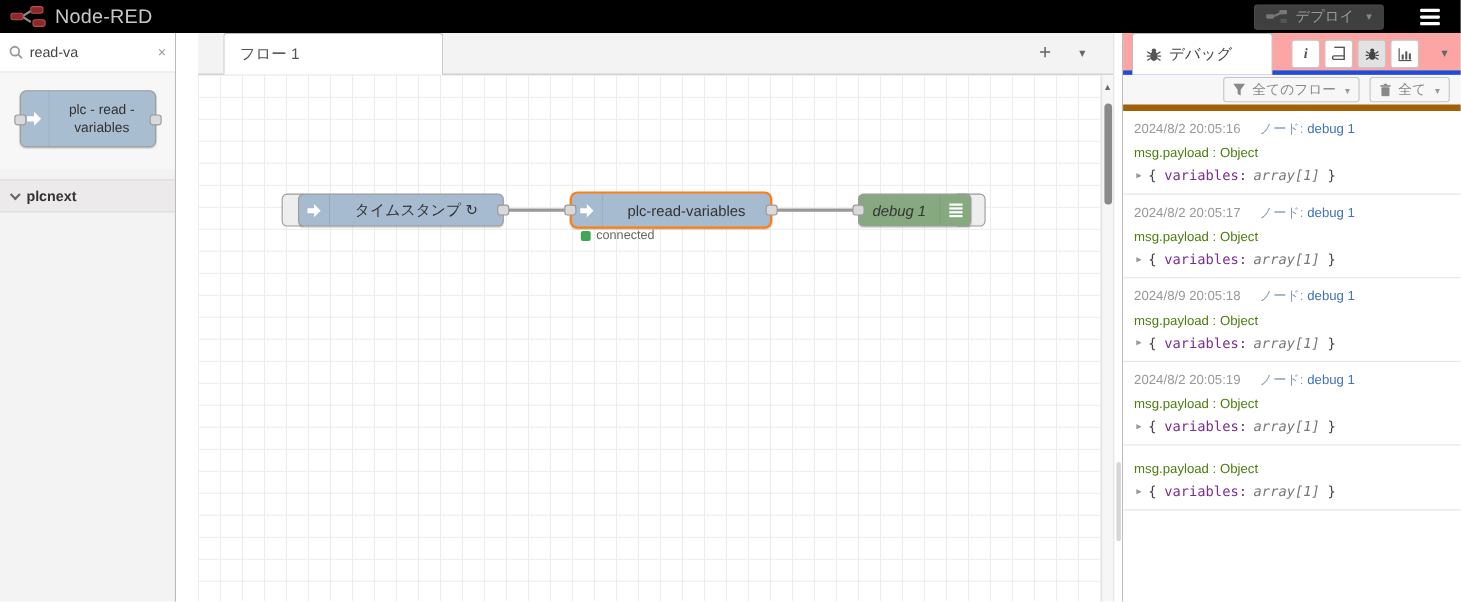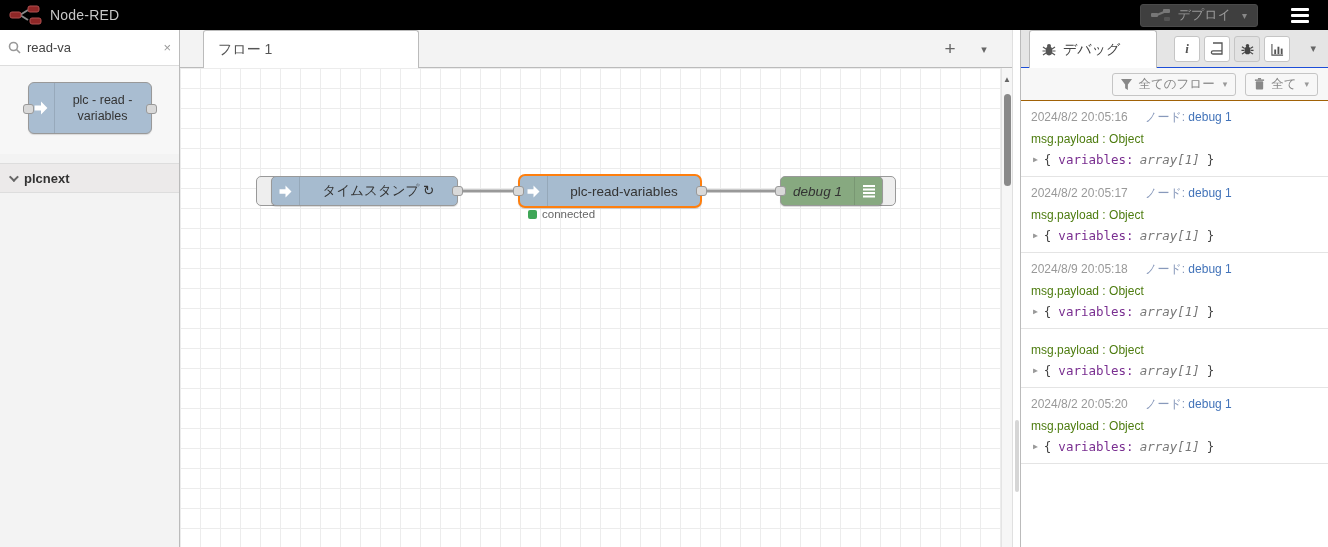--- a/index.html
+++ b/index.html
@@ -3,47 +3,47 @@
 <meta charset="utf-8">
 <style>
   * { margin:0; padding:0; box-sizing:border-box; }
   html,body { width:1328px; height:547px; overflow:hidden; }
   body { font-family:"Liberation Sans","DejaVu Sans",sans-serif; font-size:13px; color:#333; background:#fff; }
   #app { position:relative; width:1328px; height:547px; overflow:hidden; }
 
   
   #header { position:absolute; left:0; top:0; right:0; height:30px; background:#000; color:#ccc; display:flex; align-items:center; }
   #logo { display:flex; align-items:center; margin-left:8px; }
-  #app-title { color:#c7c7c7; font-size:14px; margin-left:6px; letter-spacing:0.2px; }
+  #app-title { color:#c7c7c7; font-size:18px; margin-left:6px; letter-spacing:0.2px; }
   #header-right { margin-left:auto; display:flex; align-items:center; }
   #deploy-btn { display:flex; align-items:center; gap:7px; background:#3f3f3f; border:1px solid #4a4a4a; color:#999; height:23px; padding:0 10px; border-radius:3px; font-size:13px; cursor:default; }
   #deploy-caret { color:#888; font-size:10px; margin-left:4px; }
   #menu-btn { width:40px; height:30px; display:flex; flex-direction:column; justify-content:center; align-items:center; gap:3px; margin:0 8px 0 22px; }
   #menu-btn .bar { width:18px; height:3px; background:#fff; border-radius:1px; }
 
   
-  #palette { position:absolute; left:0; top:30px; bottom:0; width:180px; background:#f3f3f3; border-right:1px solid #bbb; }
+  #palette { position:absolute; left:0; top:30px; bottom:0; width:160px; background:#f3f3f3; border-right:1px solid #bbb; }
   #palette-search { height:36px; background:#fff; border-bottom:1px solid #ddd; display:flex; align-items:center; padding:0 8px; gap:6px; }
   #palette-search .q { flex:1; border:none; outline:none; font-size:13px; color:#444; background:transparent; width:100px; }
   #search-clear { color:#999; font-size:13px; cursor:pointer; }
   #palette-category-header { margin-top:9px; height:30px; background:#eceaea; border-top:1px solid #ddd; border-bottom:1px solid #ddd; display:flex; align-items:center; padding:0 9px; gap:8px; }
   #palette-category-header .chev { width:7px; height:7px; border-right:2px solid #666; border-bottom:2px solid #666; transform:rotate(45deg) translateY(-2px); }
   #palette-category-header .cat { font-weight:bold; color:#333; font-size:13px; }
   #palette-content { background:#f7f7f7; padding:16px 0 20px 0; }
   .palette-node { position:relative; width:124px; margin:0 auto; height:52px; background:#a9bdd1; border:1px solid #999; border-radius:6px; display:flex; box-shadow:0 1px 1px rgba(0,0,0,0.12); cursor:move; }
   .palette-node .nicon { width:26px; border-right:1px solid rgba(0,0,0,0.1); display:flex; align-items:center; justify-content:center; border-radius:5px 0 0 5px; }
   .palette-node .nlabel { flex:1; display:flex; flex-direction:column; align-items:center; justify-content:center; font-size:12.5px; color:#333; line-height:16px; }
   .port { position:absolute; width:11px; height:10px; background:#d9d9d9; border:1px solid #999; border-radius:3px; }
   .palette-node .port-left { left:-6px; top:21px; }
   .palette-node .port-right { right:-6px; top:21px; }
 
   
   #main { position:absolute; left:180px; top:30px; width:832px; bottom:0; }
   #tabbar { position:relative; height:38px; background:#f3f3f3; border-bottom:1px solid #bbb; }
-  #flow-tab { position:absolute; left:23px; top:0; height:38px; width:216px; background:#fff; border:1px solid #bbb; border-bottom:none; border-radius:3px 3px 0 0; display:flex; align-items:center; padding-left:14px; font-size:14px; color:#555; }
+  #flow-tab { position:absolute; left:23px; top:0; height:38px; width:200px; background:#fff; border:1px solid #bbb; border-bottom:none; border-radius:3px 3px 0 0; display:flex; align-items:center; padding-left:14px; font-size:14px; color:#555; }
   #tab-add { position:absolute; right:50px; top:7px; width:24px; height:24px; color:#666; font-size:19px; text-align:center; line-height:24px; cursor:pointer; }
   #tab-caret { position:absolute; right:18px; top:7px; width:20px; height:24px; color:#666; font-size:11px; text-align:center; line-height:24px; cursor:pointer; }
   #canvas { position:absolute; left:0; top:38px; right:0; bottom:0; background-color:#fff;
     background-image:linear-gradient(#ececec 1px, transparent 1px), linear-gradient(90deg,#ececec 1px, transparent 1px);
     background-size:20px 20px; overflow:hidden; }
   #wires { position:absolute; left:0; top:0; width:100%; height:100%; pointer-events:none; }
 
   .flow-node { position:absolute; height:30px; border:1px solid #999; border-radius:5px; display:flex; align-items:center; box-shadow:0 1px 1px rgba(0,0,0,0.15); cursor:move; }
   .flow-node .nicon { width:28px; align-self:stretch; display:flex; align-items:center; justify-content:center; border-right:1px solid rgba(0,0,0,0.1); border-radius:4px 0 0 4px; }
   .flow-node .nicon.right { border-right:none; border-left:1px solid rgba(0,0,0,0.1); border-radius:0 4px 4px 0; }
@@ -69,31 +69,31 @@
   #canvas-scroll { position:absolute; right:0; top:0; bottom:0; width:11px; background:#f6f6f6; border-left:1px solid #e4e4e4; }
   #canvas-scroll .arrow-up { position:absolute; top:7px; left:0; width:100%; text-align:center; color:#666; font-size:8px; }
   #canvas-scroll .thumb { position:absolute; top:26px; left:2px; width:7px; height:92px; background:#8a8a8a; border-radius:4px; }
 
   
   #separator { position:absolute; left:1012px; top:30px; width:8px; bottom:0; background:#fff; border-left:1px solid #e0e0e0; }
   #separator .grip { position:absolute; left:2px; top:390px; width:4px; height:72px; background:#d6d6d6; border-radius:2px; }
 
   
   #sidebar { position:absolute; left:1020px; top:30px; right:0; bottom:0; background:#fff; border-left:1px solid #bbb; }
-  #sidebar-tabs { position:relative; height:38px; background:#e5e5e5; border-bottom:1px solid #1d4ed8; }
+  #sidebar-tabs { position:relative; height:38px; background:#fca5a5; border-bottom:4px solid #1d4ed8; }
   #debug-tab { position:absolute; left:8px; top:0; height:38px; width:128px; background:#fff; border:1px solid #bbb; border-bottom:none; border-radius:3px 3px 0 0; display:flex; align-items:center; gap:7px; padding-left:12px; font-size:14px; color:#444; }
   .side-btn { position:absolute; top:6px; width:26px; height:26px; background:#fff; border:1px solid #c5c5c5; border-radius:3px; display:flex; align-items:center; justify-content:center; color:#555; font-size:13px; cursor:pointer; }
   .side-btn.active { background:#e2e2e2; }
   #sb-info { right:128px; font-family:"Liberation Serif",serif; font-style:italic; font-weight:bold; }
   #sb-help { right:98px; }
   #sb-debug { right:68px; }
   #sb-chart { right:38px; }
   #sb-caret { position:absolute; right:12px; top:12px; color:#666; font-size:11px; cursor:pointer; }
 
-  #debug-toolbar { height:33px; background:#f7f7f7; border-bottom:1px solid #a16207; display:flex; align-items:center; justify-content:flex-end; gap:9px; padding-right:10px; }
+  #debug-toolbar { height:33px; background:#f7f7f7; border-bottom:6px solid #a16207; display:flex; align-items:center; justify-content:flex-end; gap:9px; padding-right:10px; }
   .toolbar-btn { display:flex; align-items:center; gap:6px; background:#f7f7f7; border:1px solid #c5c5c5; border-radius:3px; height:23px; padding:0 8px; color:#888; font-size:12.5px; cursor:pointer; }
   .toolbar-btn .caret { font-size:9px; color:#999; margin-left:2px; }
 
   #debug-messages { position:absolute; top:71px; left:0; right:0; bottom:0; overflow:hidden; background:#fff; }
   .debug-msg { padding:8px 10px 9px 10px; border-bottom:1px solid #e4e4e4; }
   .msg-meta { font-size:12px; }
   .msg-meta .ts { color:#999; }
   .msg-meta .node-prefix { color:#8899bb; margin-left:14px; }
   .msg-meta .node-name { color:#4273b9; }
   .msg-path { margin-top:6px; font-size:12px; color:#4d7c0f; }
@@ -347,42 +347,42 @@
         <div class="msg-json">
           <span class="caret">▶</span>
           <span>{</span>
           <span class="key">variables:</span>
           <span class="meta">array[1]</span>
           <span>}</span>
         </div>
       </div>
 
       <div class="debug-msg">
-        <div class="msg-path">msg.payload : Object</div>
-        <div class="msg-json">
-          <span class="caret">▶</span>
-          <span>{</span>
-          <span class="key">variables:</span>
-          <span class="meta">array[1]</span>
-          <span>}</span>
-        </div>
-      </div>
-
-      <div class="debug-msg">
         <div class="msg-meta">
-          <span class="ts">2024/8/2 20:05:20</span>
+          <span class="ts">2024/8/2 20:05:19</span>
           <span class="node-prefix">ノード:</span>
           <span class="node-name">debug 1</span>
         </div>
         <div class="msg-path">msg.payload : Object</div>
         <div class="msg-json">
           <span class="caret">▶</span>
           <span>{</span>
           <span class="key">variables:</span>
           <span class="meta">array[1]</span>
           <span>}</span>
         </div>
       </div>
 
+      <div class="debug-msg">
+        <div class="msg-path">msg.payload : Object</div>
+        <div class="msg-json">
+          <span class="caret">▶</span>
+          <span>{</span>
+          <span class="key">variables:</span>
+          <span class="meta">array[1]</span>
+          <span>}</span>
+        </div>
+      </div>
+
     </div>
   </div>
 
 </div>
 
 </body></html>

